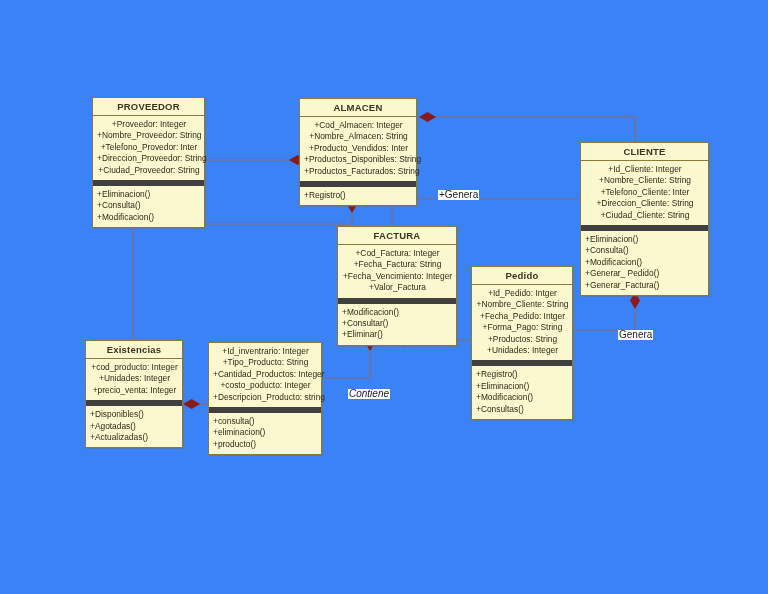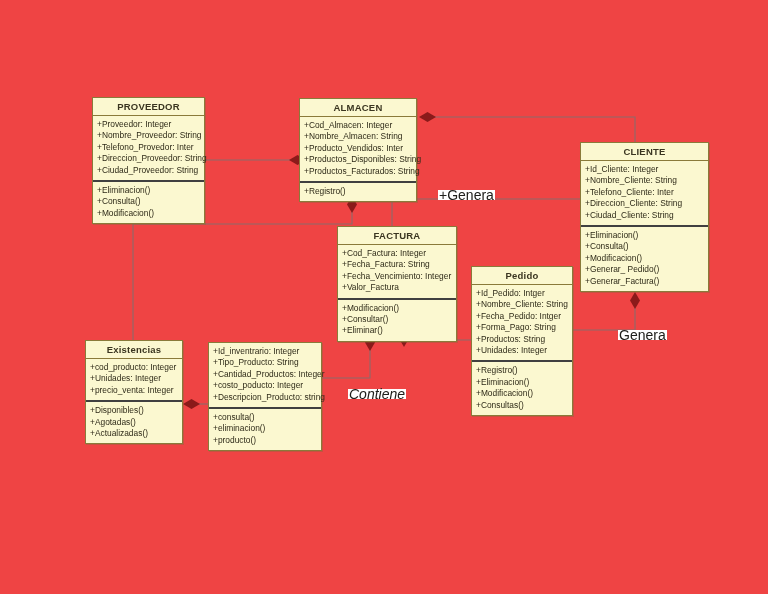--- a/index.html
+++ b/index.html
@@ -5,21 +5,21 @@
 <style>
   html, body {
     margin: 0;
     padding: 0;
     background: #ffffff;
   }
   #canvas {
     position: relative;
     width: 768px;
     height: 594px;
-    background: #ef4444;
+    background: #3b82f6;
     font-family: "Liberation Sans", sans-serif;
     overflow: hidden;
   }
   #wires {
     position: absolute;
     left: 0;
     top: 0;
     width: 768px;
     height: 594px;
     pointer-events: none;
@@ -38,31 +38,32 @@
     color: #3a3520;
     padding: 3px 2px 3px 2px;
     border-bottom: 1px solid #8a7a3a;
     letter-spacing: 0.2px;
     line-height: 11px;
   }
   .uml-attrs, .uml-ops {
     padding: 3px 3px 4px 4px;
   }
   .uml-attrs {
-    border-bottom: 2px solid #404040;
+    border-bottom: 6px solid #404040;
+    text-align: center;
   }
   .uml-row {
     font-size: 8.4px;
     color: #2e2a18;
     line-height: 11.4px;
     white-space: nowrap;
   }
   .edge-label {
     position: absolute;
-    font-size: 14px;
+    font-size: 10px;
     color: #20201c;
     white-space: nowrap;
     background: #ffffff;
     padding: 0 1px;
     line-height: 10px;
     text-align: right;
   }
 </style>
 </head>
 <body>

